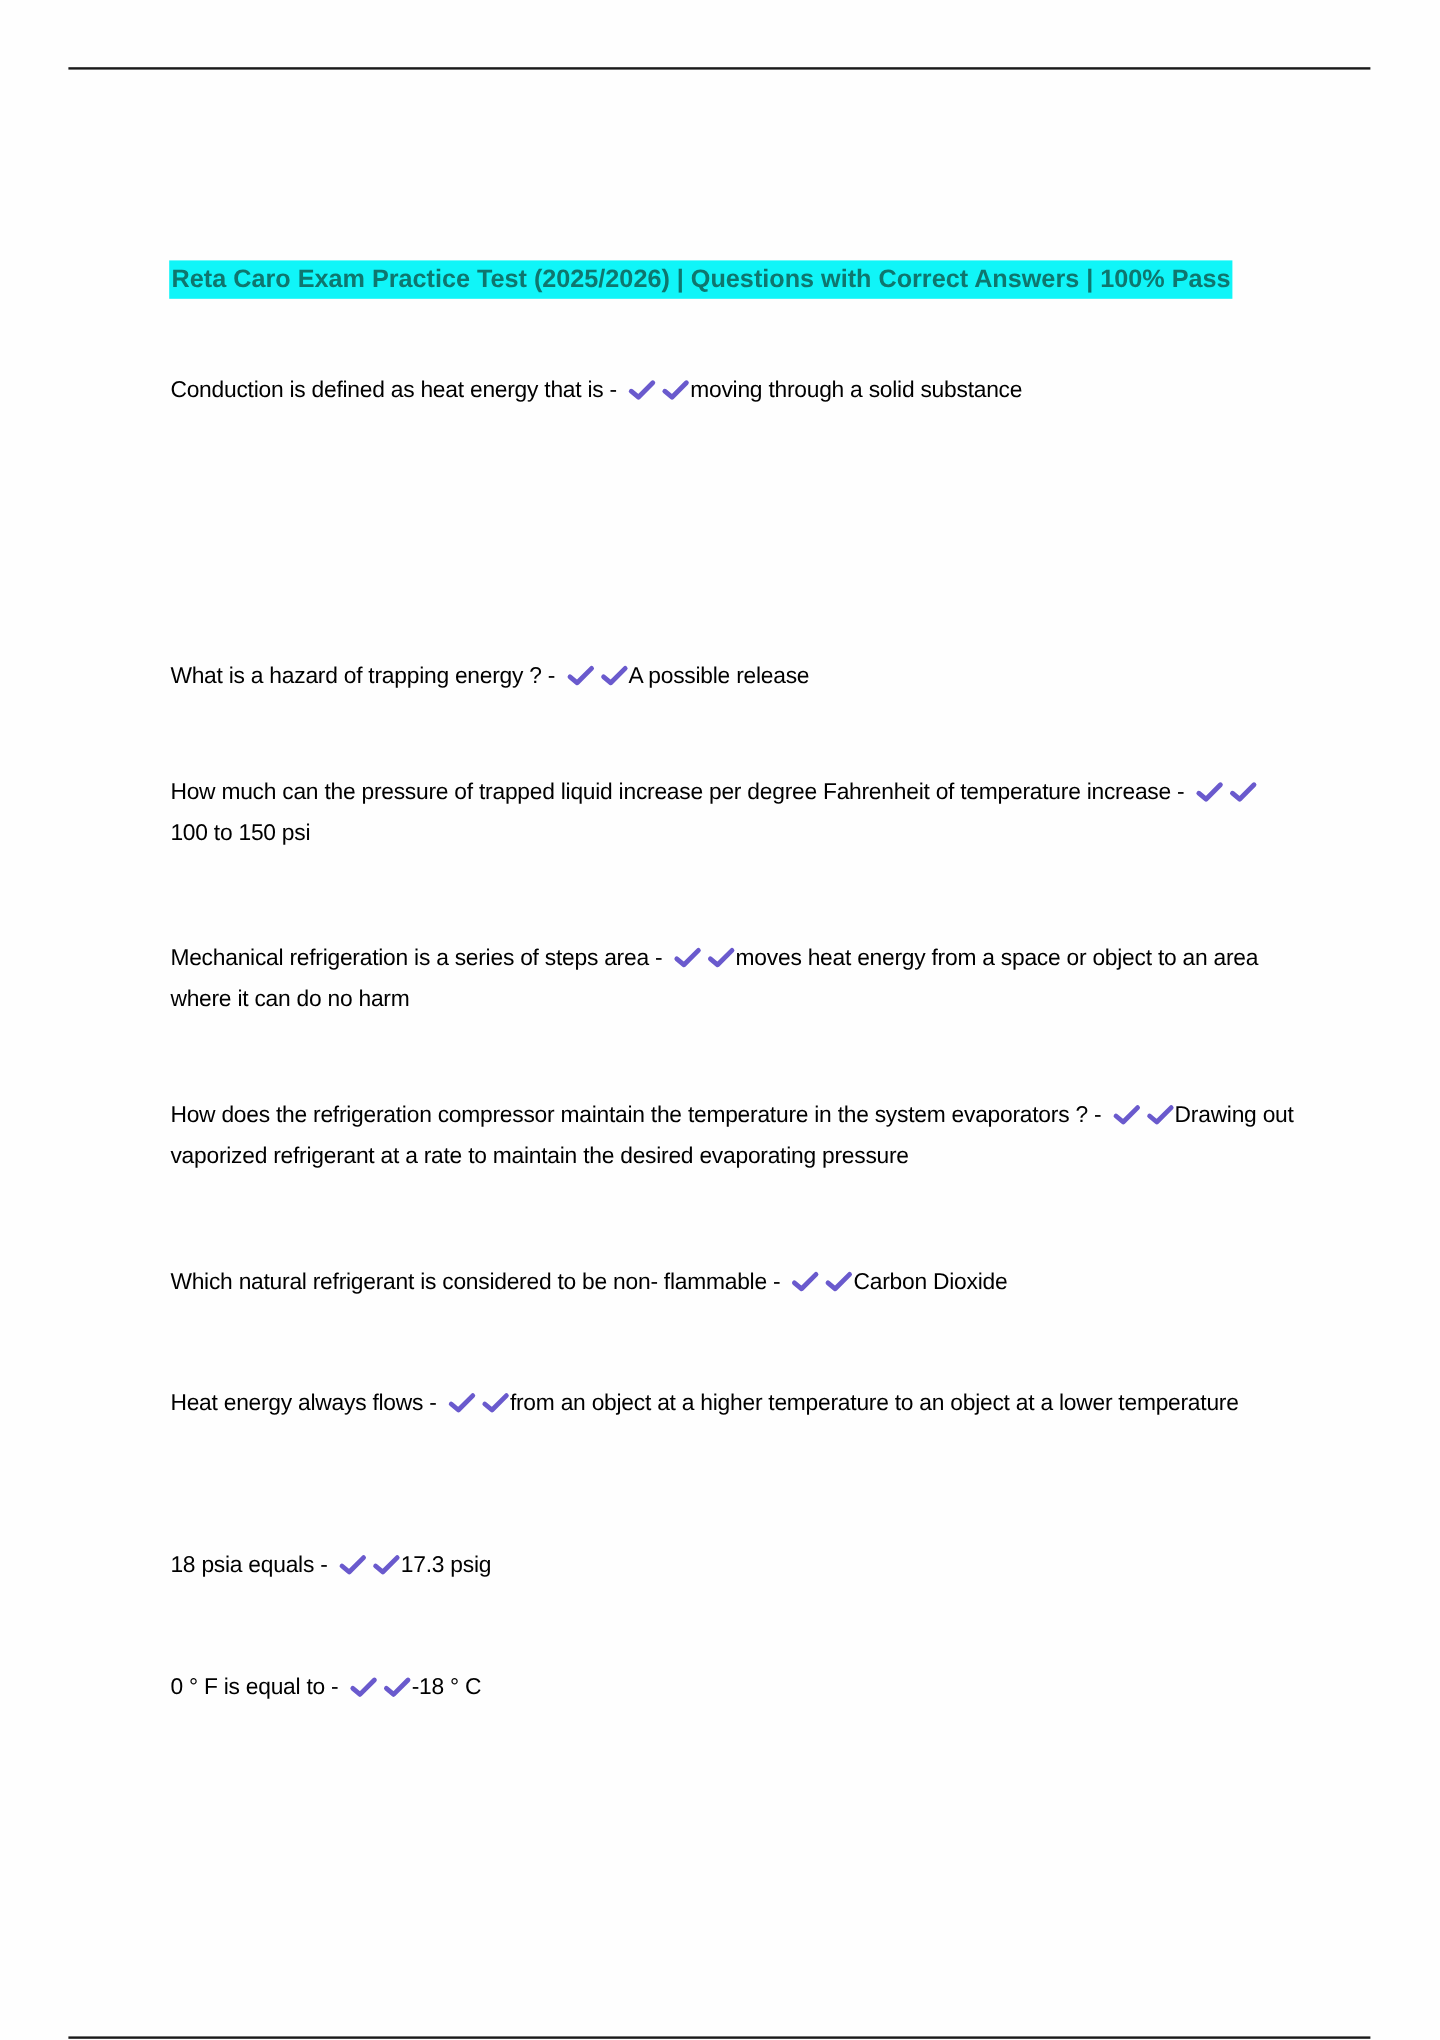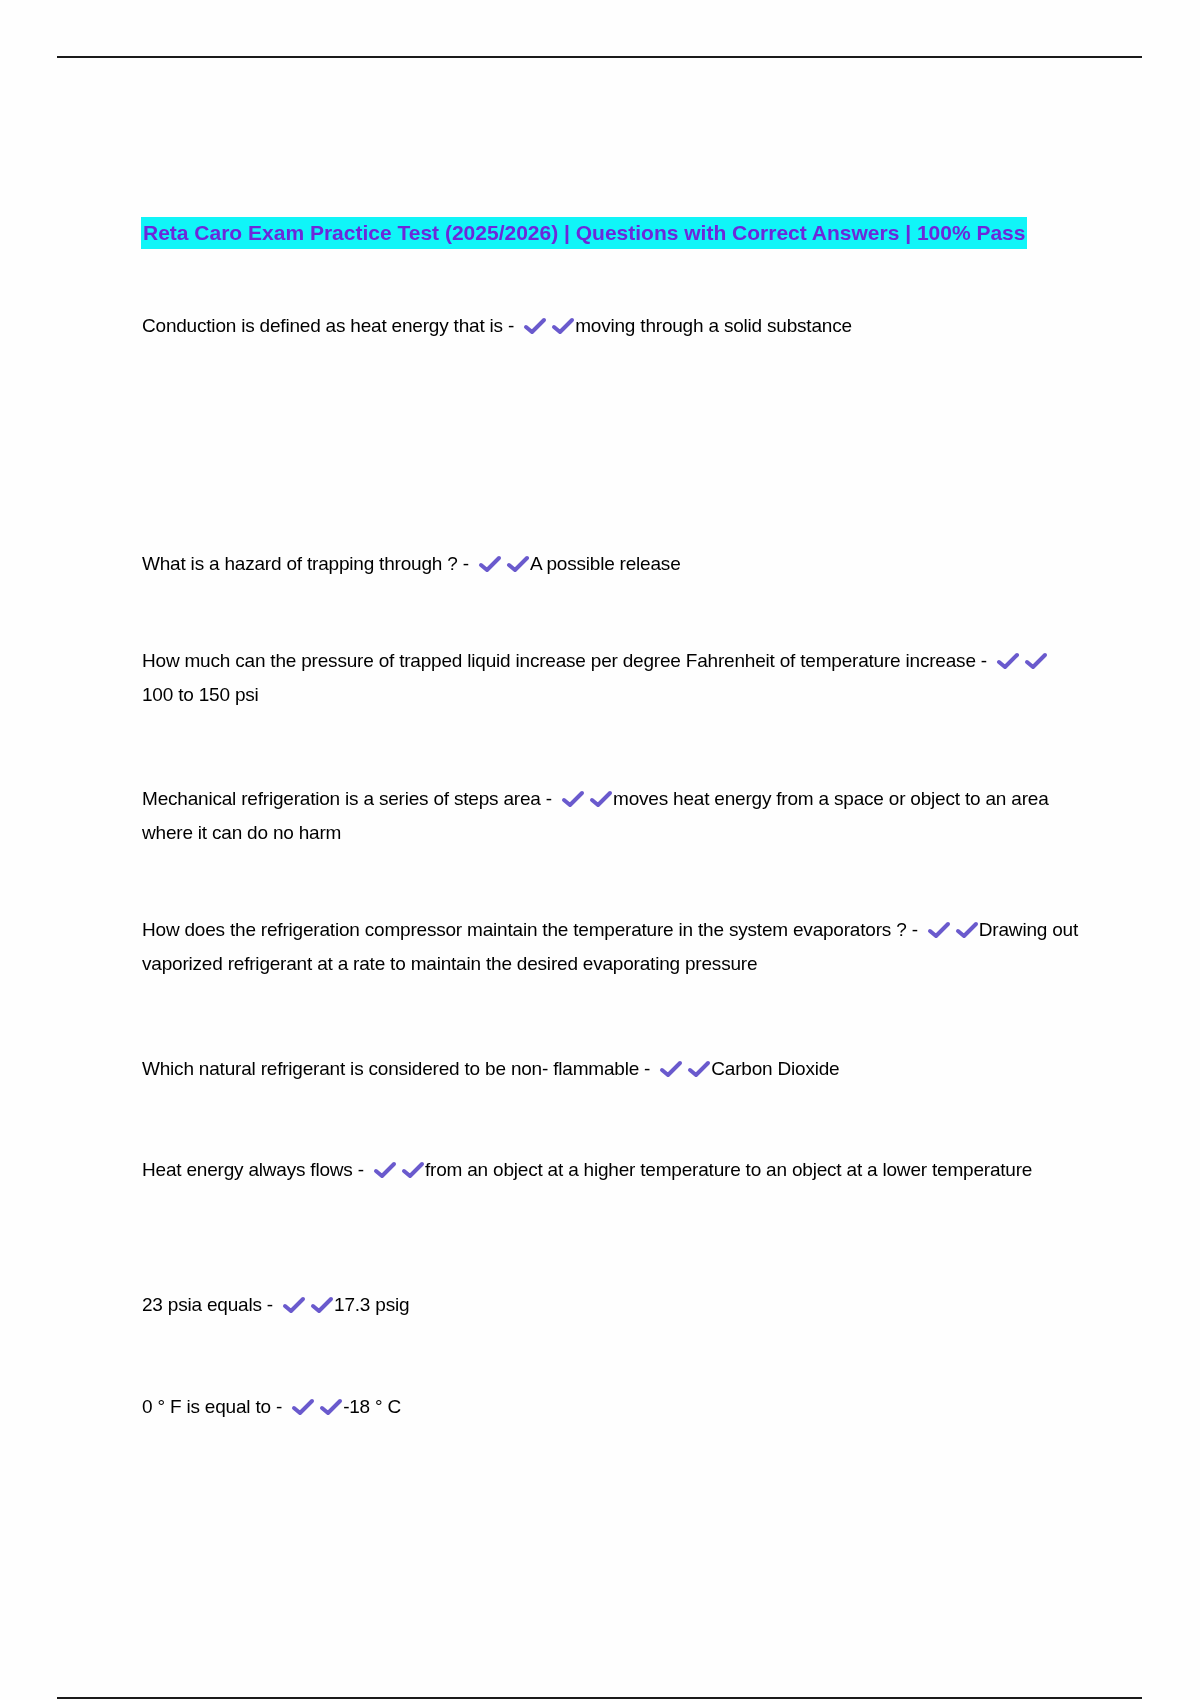--- a/index.html
+++ b/index.html
@@ -38,21 +38,21 @@
       background: #1a1a1a;
     }
     .title {
       position: absolute;
       left: 141px;
       top: 214px;
       width: 900px;
       font-weight: bold;
       font-size: 21px;
       line-height: 38px;
-      color: #6d28d9;
+      color: #0f766e;
     }
     .title span.hl {
       background: #10f5f8;
       padding: 4px 2px 5px 2px;
       box-decoration-break: clone;
       -webkit-box-decoration-break: clone;
     }
     .qa {
       position: absolute;
       left: 142px;
@@ -83,21 +83,21 @@
   <div class="qa" style="top:309px">
     <span>Conduction is defined as heat energy that is</span><span> - </span><span class="checks"><span class="check"><svg viewBox="0 0 24 20">
             <path d="M3 11 L9 16 L21 4" fill="none" stroke="#6a5acd" stroke-width="4" stroke-linecap="round" stroke-linejoin="round"></path>
           </svg></span><span class="check"><svg viewBox="0 0 24 20">
             <path d="M3 11 L9 16 L21 4" fill="none" stroke="#6a5acd" stroke-width="4" stroke-linecap="round" stroke-linejoin="round"></path>
           </svg></span></span><span>moving through a solid substance</span>
   </div>
 
 
   <div class="qa" style="top:547px">
-    <span>What is a hazard of trapping through ?</span><span> - </span><span class="checks"><span class="check"><svg viewBox="0 0 24 20">
+    <span>What is a hazard of trapping energy ?</span><span> - </span><span class="checks"><span class="check"><svg viewBox="0 0 24 20">
             <path d="M3 11 L9 16 L21 4" fill="none" stroke="#6a5acd" stroke-width="4" stroke-linecap="round" stroke-linejoin="round"></path>
           </svg></span><span class="check"><svg viewBox="0 0 24 20">
             <path d="M3 11 L9 16 L21 4" fill="none" stroke="#6a5acd" stroke-width="4" stroke-linecap="round" stroke-linejoin="round"></path>
           </svg></span></span><span>A possible release</span>
   </div>
 
   <div class="qa" style="top:644px">
     <span>How much can the pressure of trapped liquid increase per degree Fahrenheit of temperature increase</span><span> - </span><span class="checks"><span class="check"><svg viewBox="0 0 24 20">
             <path d="M3 11 L9 16 L21 4" fill="none" stroke="#6a5acd" stroke-width="4" stroke-linecap="round" stroke-linejoin="round"></path>
           </svg></span><span class="check"><svg viewBox="0 0 24 20">
@@ -131,21 +131,21 @@
 
   <div class="qa" style="top:1052px">
     <span>Which natural refrigerant is considered to be non- flammable</span><span> - </span><span class="checks"><span class="check"><svg viewBox="0 0 24 20">
             <path d="M3 11 L9 16 L21 4" fill="none" stroke="#6a5acd" stroke-width="4" stroke-linecap="round" stroke-linejoin="round"></path>
           </svg></span><span class="check"><svg viewBox="0 0 24 20">
             <path d="M3 11 L9 16 L21 4" fill="none" stroke="#6a5acd" stroke-width="4" stroke-linecap="round" stroke-linejoin="round"></path>
           </svg></span></span><span>Carbon Dioxide</span>
   </div>
 
   <div class="qa" style="top:1288px">
-    <span>23 psia equals</span><span> - </span><span class="checks"><span class="check"><svg viewBox="0 0 24 20">
+    <span>18 psia equals</span><span> - </span><span class="checks"><span class="check"><svg viewBox="0 0 24 20">
             <path d="M3 11 L9 16 L21 4" fill="none" stroke="#6a5acd" stroke-width="4" stroke-linecap="round" stroke-linejoin="round"></path>
           </svg></span><span class="check"><svg viewBox="0 0 24 20">
             <path d="M3 11 L9 16 L21 4" fill="none" stroke="#6a5acd" stroke-width="4" stroke-linecap="round" stroke-linejoin="round"></path>
           </svg></span></span><span>17.3 psig</span>
   </div>
 
   <div class="qa" style="top:1390px">
     <span>0 ° F is equal to</span><span> - </span><span class="checks"><span class="check"><svg viewBox="0 0 24 20">
             <path d="M3 11 L9 16 L21 4" fill="none" stroke="#6a5acd" stroke-width="4" stroke-linecap="round" stroke-linejoin="round"></path>
           </svg></span><span class="check"><svg viewBox="0 0 24 20">

